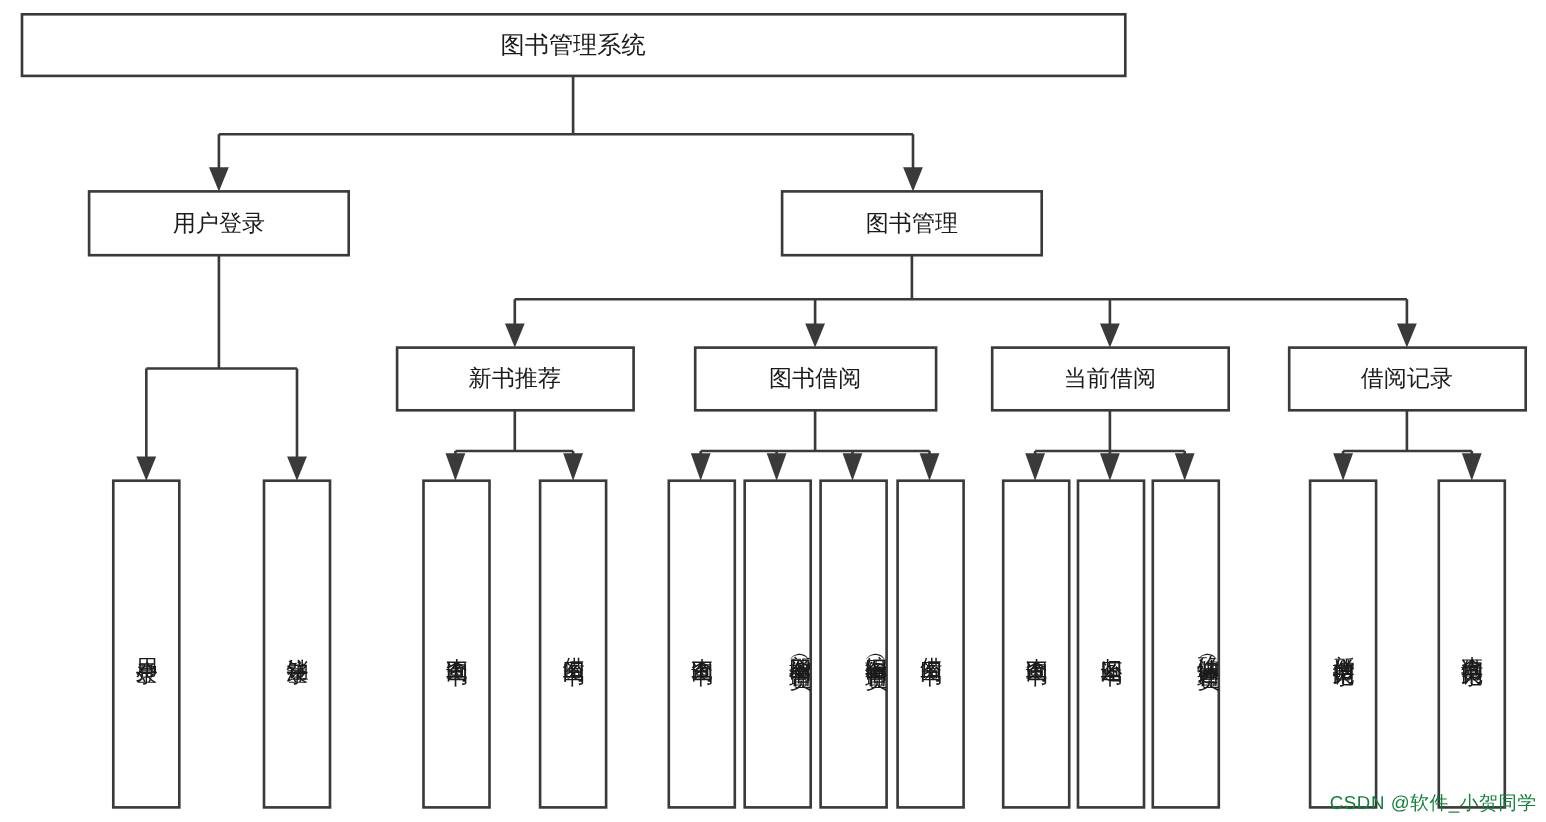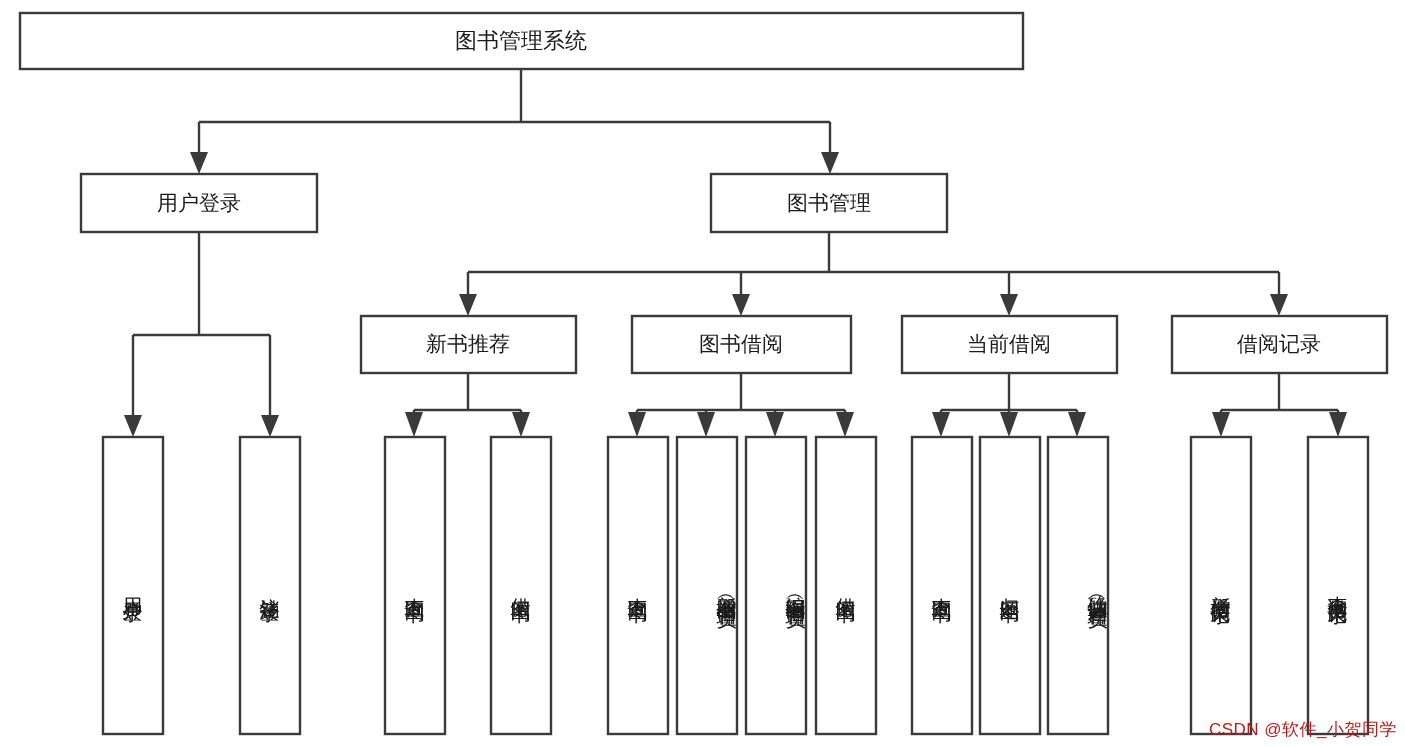--- a/index.html
+++ b/index.html
@@ -70,21 +70,21 @@
     justify-content: center;
     white-space: nowrap;
     pointer-events: none;
   }
   .watermark {
     position: absolute;
     right: 8px;
     bottom: 6px;
     font-family: "Liberation Sans", sans-serif;
     font-size: 17px;
-    color: #b91c1c;
+    color: #15803d;
     letter-spacing: 0.5px;
     white-space: nowrap;
   }
 </style>
 </head>
 <body>
 
 <div id="diagram-root">
 
   <svg id="tree-svg" viewBox="0 0 1405 747">

